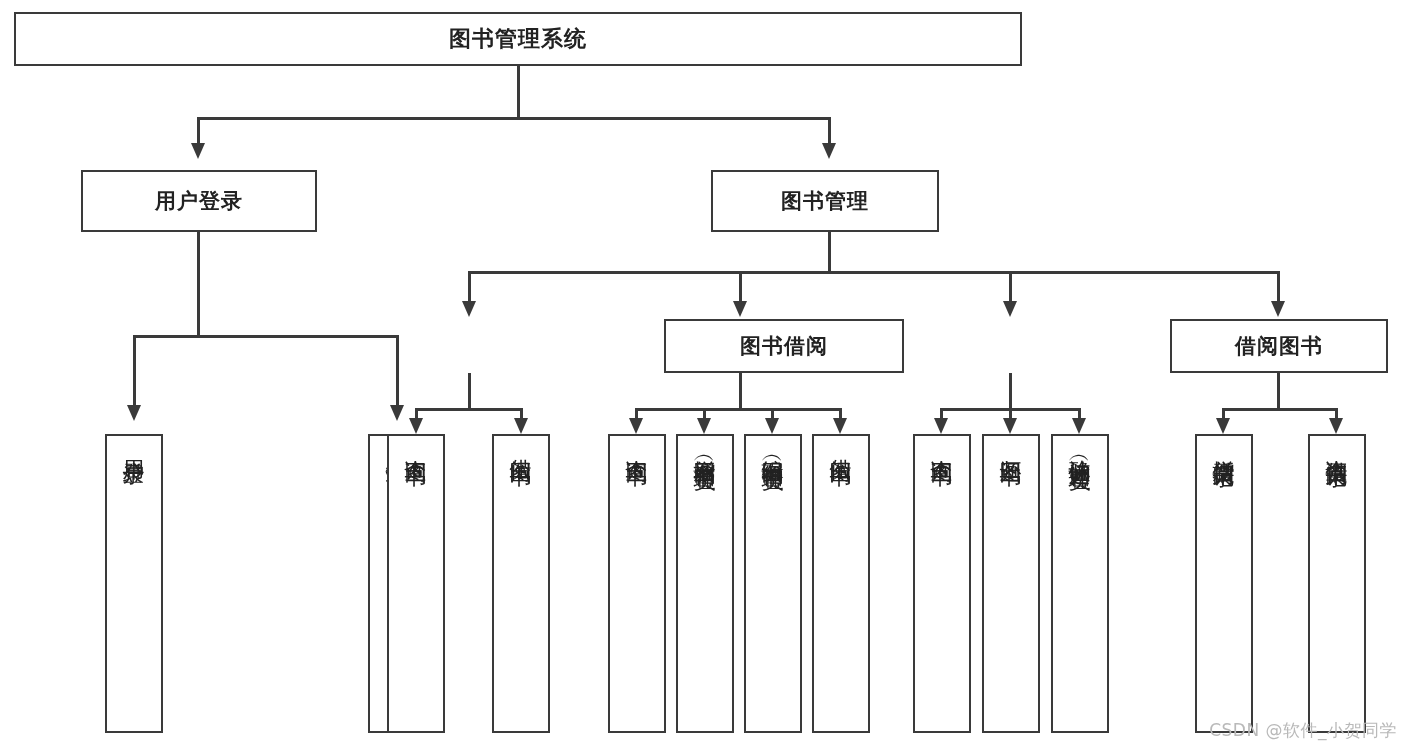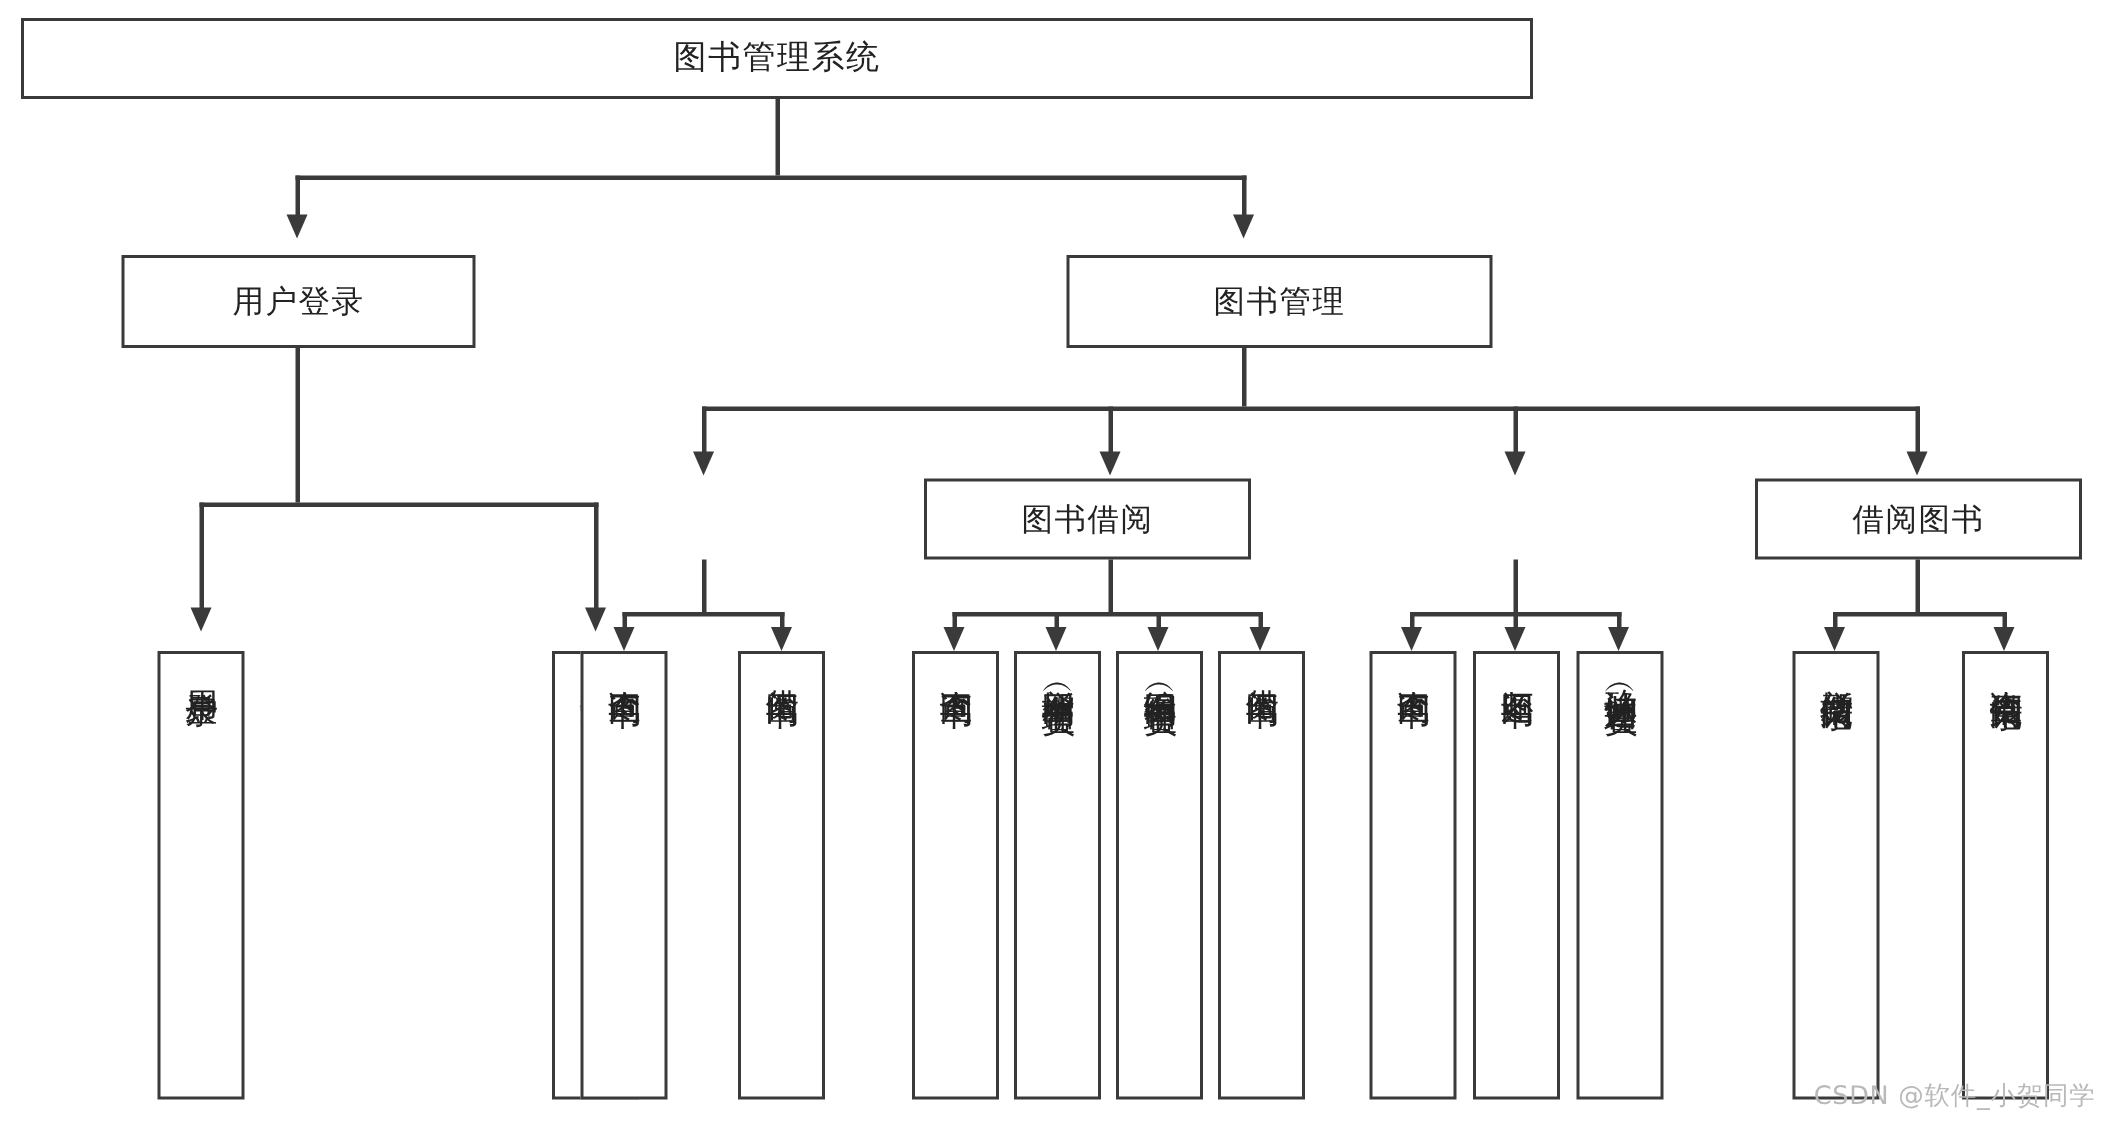--- a/index.html
+++ b/index.html
@@ -31,20 +31,21 @@
     display: block;
     text-align: center;
     line-height: 1.15;
     color: #222222;
   }
   
   .node.horiz .node-label {
     font-size: 21px;
     letter-spacing: 1px;
     white-space: nowrap;
+    font-weight: bold;
   }
   .node.root .node-label { font-size: 22px; }
   
   .node.vert {
     align-items: flex-start;
     justify-content: center;
     padding-top: 6px;
   }
   .node.vert .node-label {
     writing-mode: vertical-rl;
@@ -92,21 +93,21 @@
   <div class="conn h" style="left:197px; top:117px; width:634px; height:3px;"></div>
 
   <div class="conn v" style="left:197px; top:117px; width:3px; height:28px;"></div>
   <div class="arrow" style="left:191px; top:143px;"></div>
   <div class="conn v" style="left:828px; top:117px; width:3px; height:28px;"></div>
   <div class="arrow" style="left:822px; top:143px;"></div>
 
   <div class="node horiz" style="left:81px; top:170px; width:236px; height:62px;">
     <span class="node-label">用户登录</span>
   </div>
-  <div class="node horiz" style="left:711px; top:170px; width:284px; height:62px;">
+  <div class="node horiz" style="left:711px; top:170px; width:228px; height:62px;">
     <span class="node-label">图书管理</span>
   </div>
 
   <div class="conn v" style="left:197px; top:232px; width:3px; height:103px;"></div>
   <div class="conn h" style="left:133px; top:335px; width:266px; height:3px;"></div>
   <div class="conn v" style="left:133px; top:335px; width:3px; height:72px;"></div>
   <div class="arrow" style="left:127px; top:405px;"></div>
   <div class="conn v" style="left:396px; top:335px; width:3px; height:72px;"></div>
   <div class="arrow" style="left:390px; top:405px;"></div>
 
@@ -115,21 +116,21 @@
 
   <div class="conn v" style="left:468px; top:271px; width:3px; height:32px;"></div>
   <div class="arrow" style="left:462px; top:301px;"></div>
   <div class="conn v" style="left:739px; top:271px; width:3px; height:32px;"></div>
   <div class="arrow" style="left:733px; top:301px;"></div>
   <div class="conn v" style="left:1009px; top:271px; width:3px; height:32px;"></div>
   <div class="arrow" style="left:1003px; top:301px;"></div>
   <div class="conn v" style="left:1277px; top:271px; width:3px; height:32px;"></div>
   <div class="arrow" style="left:1271px; top:301px;"></div>
 
-  <div class="node horiz" style="left:616px; top:319px; width:218px; height:54px;">
+  <div class="node horiz" style="left:664px; top:319px; width:240px; height:54px;">
     <span class="node-label">图书借阅</span>
   </div>
   <div class="node horiz" style="left:1170px; top:319px; width:218px; height:54px;">
     <span class="node-label">借阅图书</span>
   </div>
 
   <div class="conn v" style="left:468px; top:373px; width:3px; height:35px;"></div>
   <div class="conn h" style="left:415px; top:408px; width:108px; height:3px;"></div>
   <div class="conn v" style="left:415px; top:408px; width:3px; height:12px;"></div>
   <div class="arrow" style="left:409px; top:418px;"></div>

